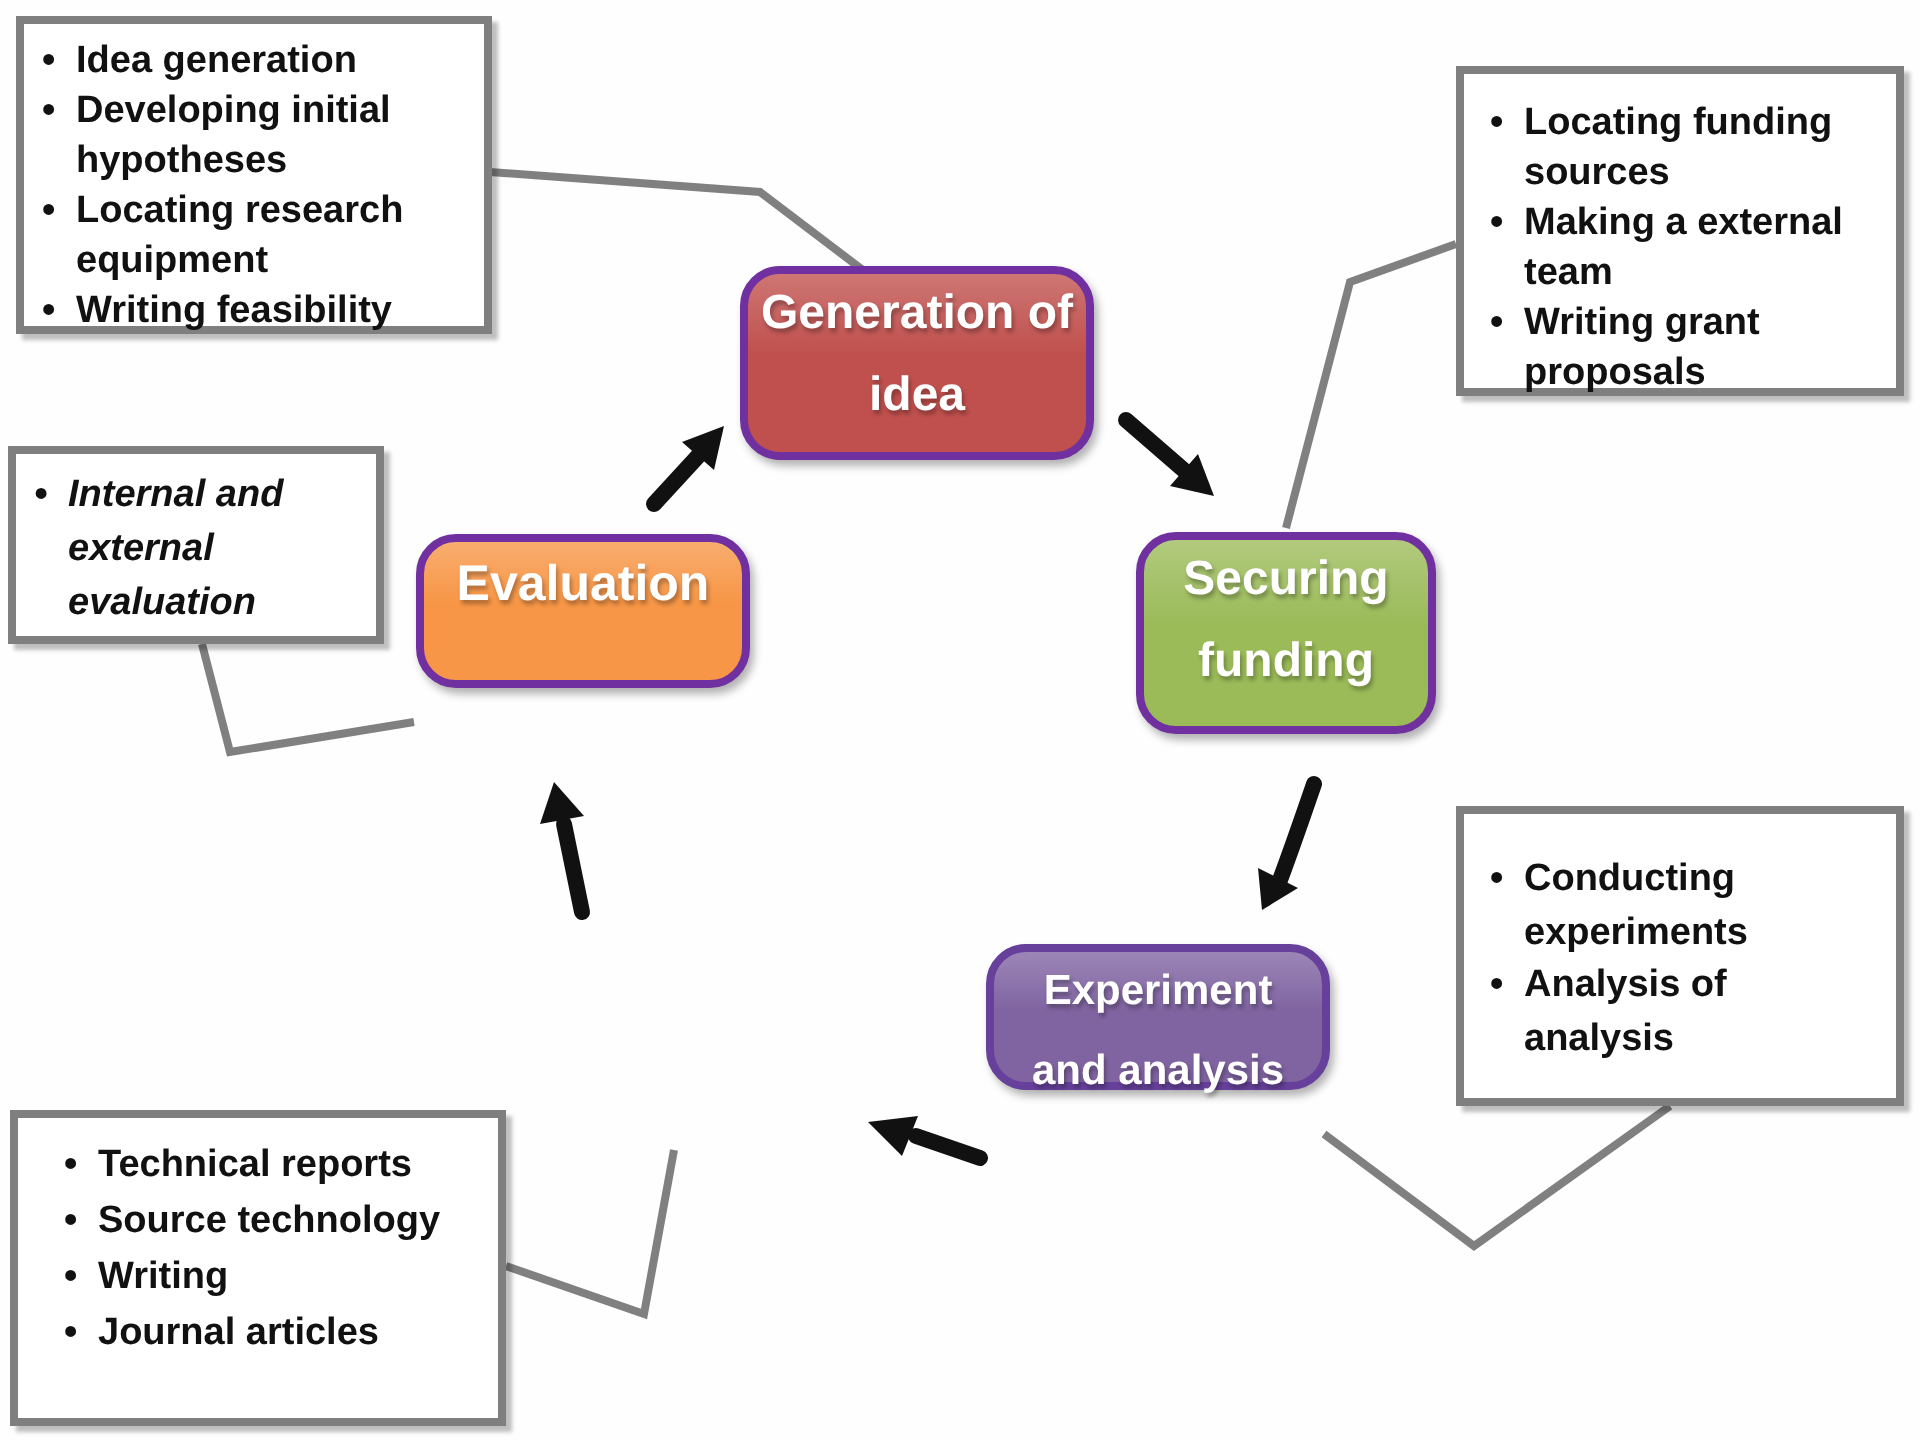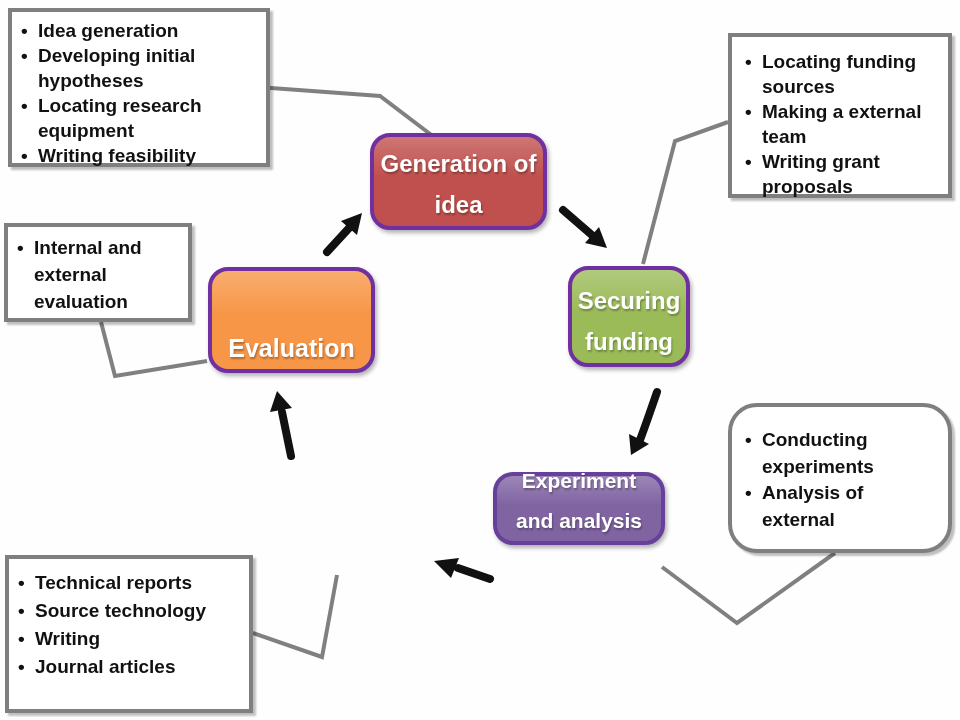--- a/index.html
+++ b/index.html
@@ -6,48 +6,48 @@
   .stage{
     position:relative;width:960px;height:720px;overflow:hidden;
     background:#fefefe;
     font-family:"Liberation Sans", sans-serif;
   }
   svg.lines{position:absolute;left:0;top:0;z-index:1;}
   
   .node{
     position:absolute;z-index:3;box-sizing:border-box;
     border:4px solid #7030a0;border-radius:20px;
-    display:flex;align-items:flex-end;justify-content:center;text-align:center;
+    display:flex;align-items:flex-start;justify-content:center;text-align:center;
     color:#fff;font-weight:bold;line-height:1.7;
     background-image:linear-gradient(rgba(255,255,255,0.22),rgba(255,255,255,0) 45%);
     box-shadow:2px 3px 4px rgba(0,0,0,0.3);
     text-shadow:1px 2px 2px rgba(0,0,0,0.3);
   }
   #node-generation{left:370px;top:133px;width:177px;height:97px;font-size:24px;}
-  #node-securing  {left:568px;top:266px;width:122px;height:101px;font-size:24px;}
-  #node-evaluation{left:208px;top:267px;width:167px;height:106px;font-size:25px;}
+  #node-securing  {left:568px;top:266px;width:150px;height:101px;font-size:24px;}
+  #node-evaluation{left:208px;top:267px;width:167px;height:77px;font-size:25px;}
   #node-research  {left:268px;top:472px;width:150px;height:99px;font-size:24px;}
   #node-experiment{left:493px;top:472px;width:172px;height:73px;font-size:21px;line-height:1.9;}
   .node span{display:block;padding:0 6px;}
   
   .callout{
     position:absolute;z-index:2;box-sizing:border-box;background:#fff;
     border:4px solid #7f7f7f;box-shadow:3px 3px 2px rgba(0,0,0,0.25);
     color:#111;font-weight:bold;font-size:19px;
   }
   .callout ul{margin:0;padding:0;list-style:none;}
   .callout li{position:relative;padding-left:24px;line-height:1.32;}
   .callout li::before{content:"\2022";position:absolute;left:7px;}
-  #callout-idea      {left:8px;  top:8px;  width:262px;height:159px;padding:6px 2px 0 2px;}
+  #callout-idea      {left:8px;  top:8px;  width:238px;height:159px;padding:6px 2px 0 2px;}
   #callout-funding   {left:728px;top:33px; width:224px;height:165px;padding:12px 4px 0 6px;}
   #callout-evaluation{left:4px;  top:223px;width:188px;height:99px; padding:8px 2px 0 2px;line-height:1.4;}
-  #callout-evaluation li{line-height:1.42;}
-  #callout-experiment{left:728px;top:403px;width:224px;height:150px;padding:20px 20px 0 6px;border-radius:29px;}
+  #callout-evaluation li{line-height:1.42;font-style:italic;}
+  #callout-experiment{left:728px;top:403px;width:224px;height:150px;padding:20px 20px 0 6px;}
   #callout-experiment li{line-height:1.4;}
-  #callout-research  {left:5px;  top:555px;width:248px;height:158px;padding:10px 2px 0 2px;}
+  #callout-research  {left:5px;  top:555px;width:248px;height:158px;padding:10px 2px 0 16px;}
   #callout-research li{line-height:1.48;}
 </style>
 </head>
 <body>
 
 <div class="stage">
 
   <svg class="lines" width="960" height="720" viewBox="0 0 960 720">
     <g fill="none" stroke-width="4">
       <polyline points="245,86 380,96 438,140" stroke="#808080"></polyline>
@@ -106,21 +106,21 @@
 
   <div class="callout" id="callout-evaluation">
     <ul>
         <li>Internal and external evaluation</li>
       </ul>
   </div>
 
   <div class="callout" id="callout-experiment">
     <ul>
         <li>Conducting experiments</li>
-        <li>Analysis of external</li>
+        <li>Analysis of analysis</li>
       </ul>
   </div>
 
   <div class="callout" id="callout-research">
     <ul>
         <li>Technical reports</li>
         <li>Source technology</li>
         <li>Writing</li>
         <li>Journal articles</li>
       </ul>

